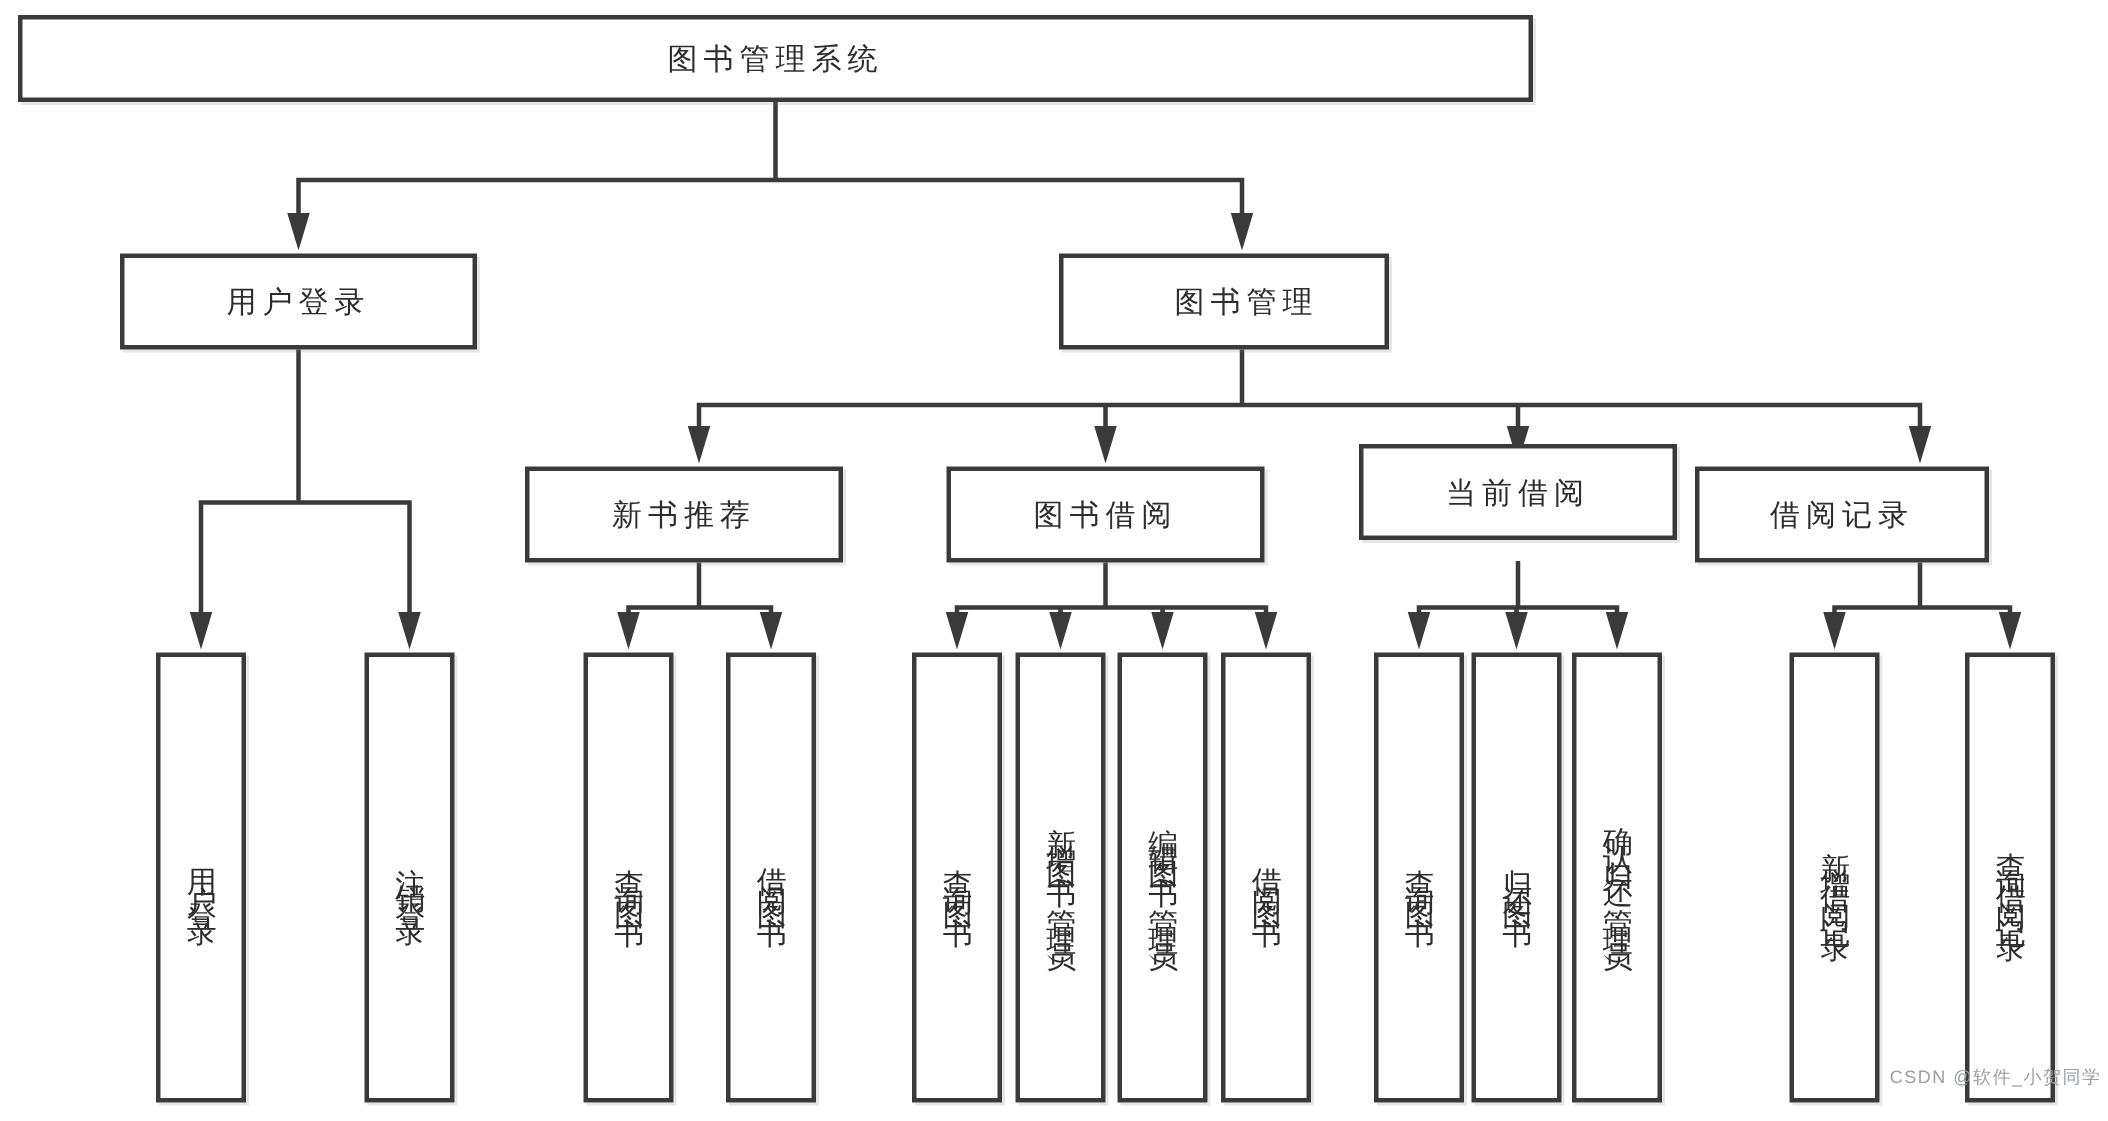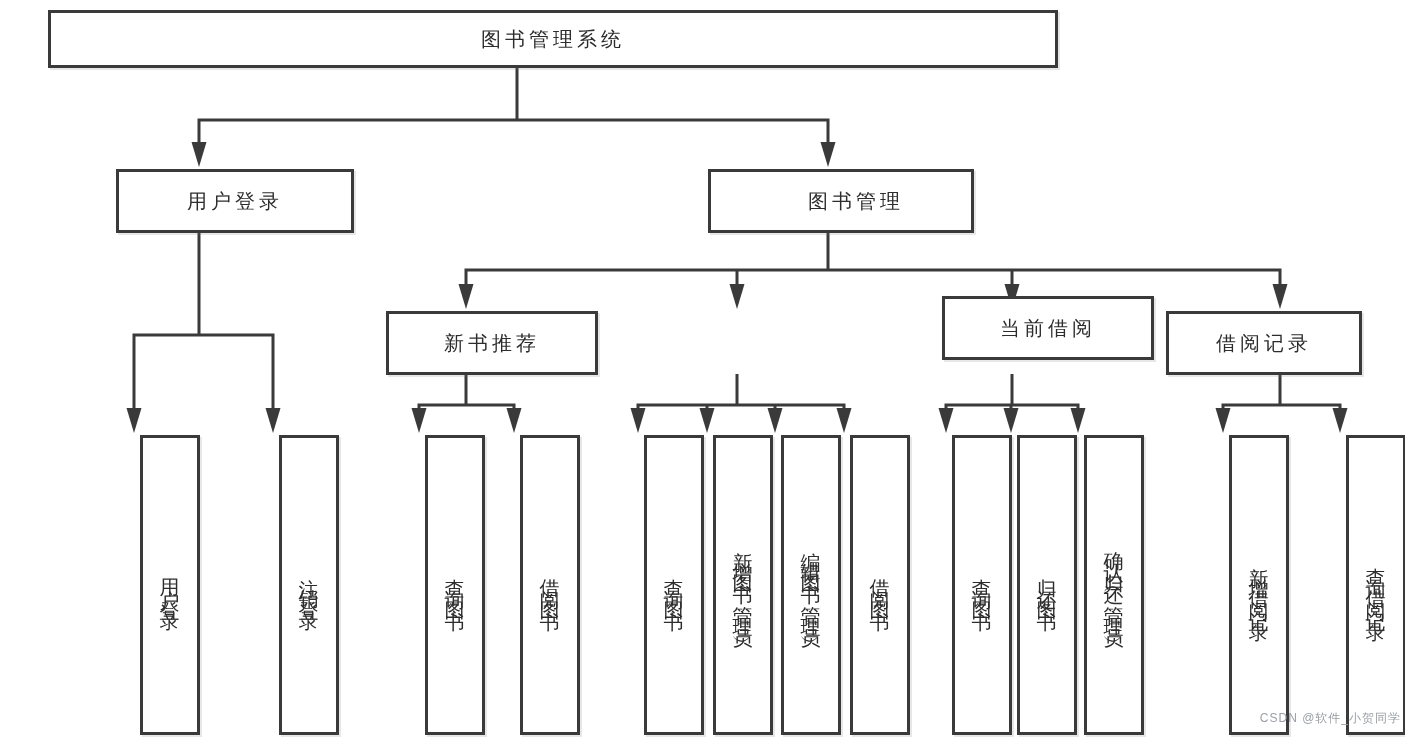--- a/index.html
+++ b/index.html
@@ -5,31 +5,31 @@
   html,body { margin:0; padding:0; background:#ffffff; }
   #stage {
     position:relative; width:1405px; height:747px; background:#ffffff;
     font-family:"Liberation Sans","DejaVu Sans",sans-serif; overflow:hidden;
   }
   #wires { position:absolute; left:0; top:0; width:1405px; height:747px; }
   .box {
     position:absolute; box-sizing:border-box; background:#ffffff;
     border:3px solid #3a3a3a; color:#2d2d2d;
     display:flex; align-items:center; justify-content:center;
-    box-shadow:2px 2px 0 rgba(120,120,120,0.18); z-index:2;margin-left:36px;
+    box-shadow:2px 2px 0 rgba(120,120,120,0.18); z-index:2;
   }
   .h { font-size:20px; letter-spacing:4px; white-space:nowrap; }
   .v {
     writing-mode:vertical-rl; text-orientation:mixed;
     font-size:20px; letter-spacing:11px; line-height:1;
   }
   
   #n-root            { left:12px;   top:10px;  width:1010px; height:58px; }
   #n-user-login      { left:80px;   top:169px; width:238px;  height:64px; }
-  #n-book-mgmt       { left:672px;  top:169px; width:266px;  height:64px;padding-left:30px; }
+  #n-book-mgmt       { left:706px;  top:169px; width:220px;  height:64px;padding-left:30px; }
   #n-new-book-rec    { left:350px;  top:311px; width:212px;  height:64px; }
   #n-book-borrow     { left:631px;  top:311px; width:212px;  height:64px; }
   #n-current-borrow  { left:906px;  top:296px; width:212px;  height:64px; }
   #n-borrow-records  { left:1130px; top:311px; width:196px;  height:64px; }
   .leaf { top:435px; width:60px; height:300px; }
   #n-ul-user-login   { left:104px; }
   #n-ul-logout       { left:243px; }
   #n-nb-query-book   { left:389px; }
   #n-nb-borrow-book  { left:484px; }
   #n-bb-query-book   { left:608px; }
@@ -102,20 +102,21 @@
       <polygon class="arrow" points="1332.5,408 1347.5,408 1340,433"></polygon>
     </g>
   </svg>
 
   <div class="box h" id="n-root">图书管理系统</div>
 
   <div class="box h" id="n-user-login">用户登录</div>
   <div class="box h" id="n-book-mgmt">图书管理</div>
 
   <div class="box h" id="n-new-book-rec">新书推荐</div>
+  <div class="box h" id="n-book-borrow">图书借阅</div>
   <div class="box h" id="n-current-borrow">当前借阅</div>
   <div class="box h" id="n-borrow-records">借阅记录</div>
 
   <div class="box v leaf" id="n-ul-user-login">用户登录</div>
   <div class="box v leaf" id="n-ul-logout">注销登录</div>
 
   <div class="box v leaf" id="n-nb-query-book">查询图书</div>
   <div class="box v leaf" id="n-nb-borrow-book">借阅图书</div>
 
   <div class="box v leaf" id="n-bb-query-book">查询图书</div>

